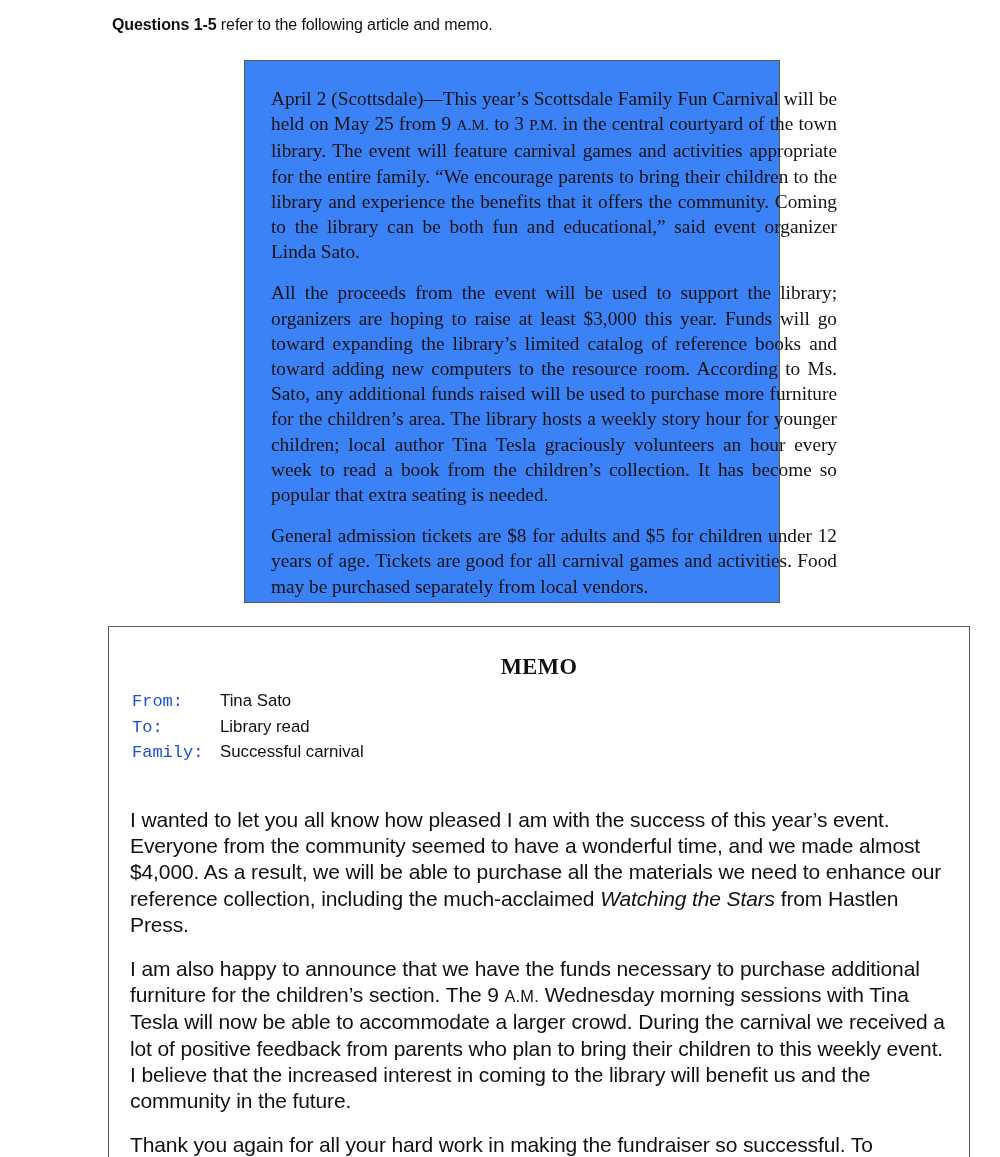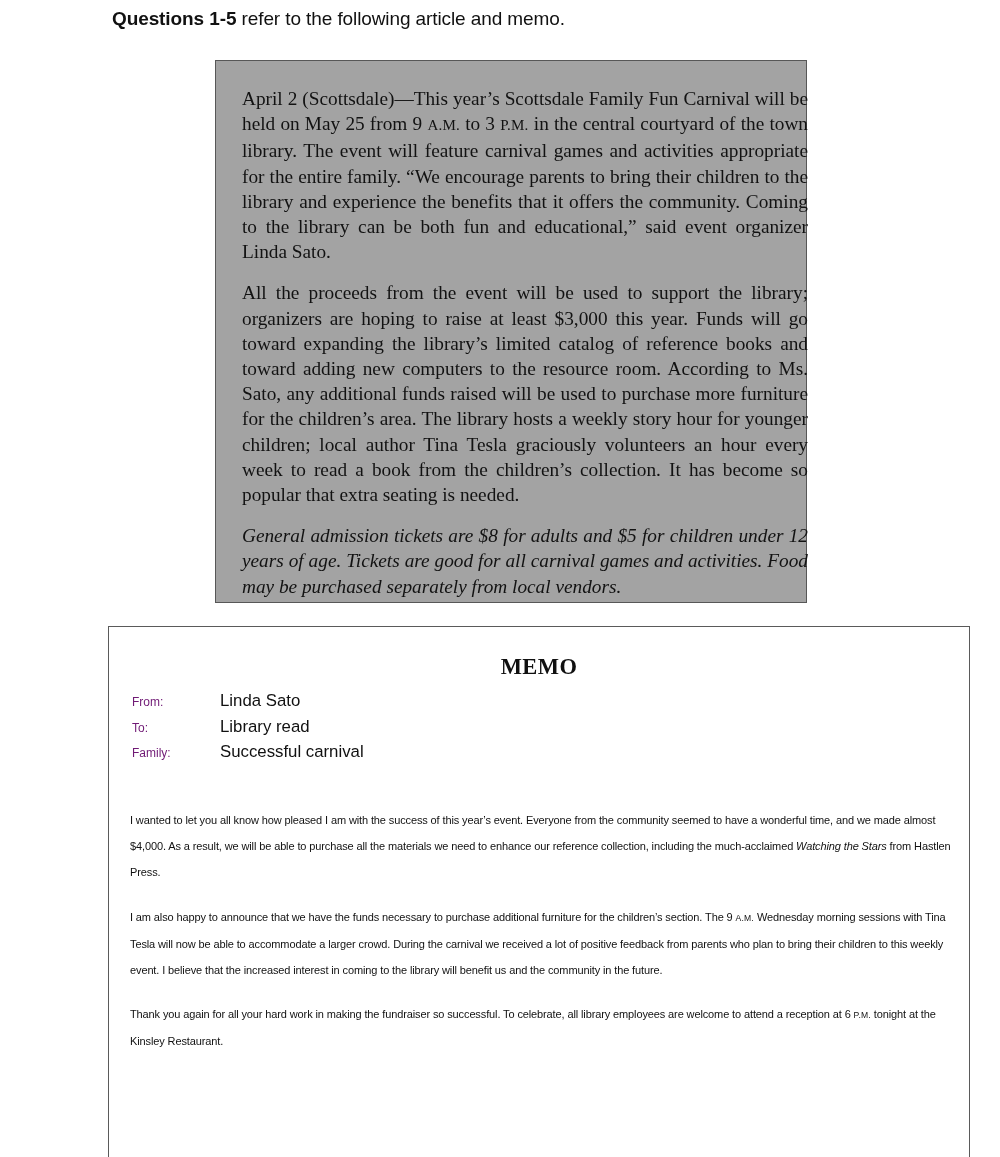--- a/index.html
+++ b/index.html
@@ -13,59 +13,59 @@
     position: relative;
     font-family: "Liberation Sans", sans-serif;
     color: #151515;
     overflow: hidden;
   }
 
   
   #prompt-line {
     position: absolute;
     left: 112px;
-    top: 8px;
+    top: 16px;
     font-family: "Liberation Sans", sans-serif;
-    font-size: 19px;
+    font-size: 16px;
     color: #111111;
     letter-spacing: -0.1px;
     white-space: nowrap;
   }
   #prompt-line .q-bold {
     font-weight: bold;
   }
 
   
   #article-box {
     position: absolute;
-    left: 215px;
+    left: 244px;
     top: 60px;
-    width: 592px;
+    width: 536px;
     height: 543px;
     border: 1.6px solid #575757;
     box-sizing: border-box;
-    background: #a3a3a3;
+    background: #3b82f6;
   }
   #article-body {
     position: absolute;
     left: 26px;
     top: 25px;
     width: 566px;
   }
   .art-p {
     font-family: "Liberation Serif", serif;
     font-size: 19.3px;
     line-height: 25.2px;
     text-align: justify;
     text-justify: inter-word;
     color: #121212;
     margin: 0 0 16px 0;
     hyphens: none;
   }
-  .art-p:last-child { margin-bottom: 16px; font-style: italic; }
+  .art-p:last-child { margin-bottom: 16px; }
   .sc {
     font-size: 0.78em;
     letter-spacing: 0.2px;
   }
 
   
   #memo-box {
     position: absolute;
     left: 108px;
     top: 626px;
@@ -94,38 +94,38 @@
     width: 500px;
   }
   .memo-field-row {
     display: flex;
     align-items: baseline;
     height: 25.5px;
   }
   .memo-field-label {
     width: 88px;
     flex: 0 0 88px;
-    font-family: Liberation Sans, sans-serif;
-    font-size: 12px;
-    color: #701a75;
+    font-family: Liberation Mono, monospace;
+    font-size: 17px;
+    color: #1d4ed8;
   }
   .memo-field-value {
     font-family: "Liberation Sans", sans-serif;
     font-size: 16.8px;
     color: #111111;
   }
   #memo-body {
     position: absolute;
     left: 21px;
     top: 180px;
     width: 822px;
   }
   .memo-p {
     font-family: "Liberation Sans", sans-serif;
-    font-size: 11px;
+    font-size: 21px;
     line-height: 26.2px;
     color: #111111;
     margin: 0 0 18px 0;
     text-align: left;
     letter-spacing: -0.12px;
   }
   .memo-p:last-child { margin-bottom: 2px; }
   .memo-p i { font-style: italic; }
 </style>
 </head>
@@ -141,21 +141,21 @@
       <p class="art-p"><span>All the proceeds from the event will be used to support the library; organizers are hoping to raise at least $3,000 this year. Funds will go toward expanding the library’s limited catalog of reference books and toward adding new computers to the resource room. According to Ms. Sato, any additional funds raised will be used to purchase more furniture for the children’s area. The library hosts a weekly story hour for younger children; local author Tina Tesla graciously volunteers an hour every week to read a book from the children’s collection. It has become so popular that extra seating is needed.</span></p>
       <p class="art-p"><span>General admission tickets are $8 for adults and $5 for children under 12 years of age. Tickets are good for all carnival games and activities. Food may be purchased separately from local vendors.</span></p>
     </div>
 </div>
 
 <div id="memo-box">
   <div id="memo-title">MEMO</div>
   <div id="memo-fields">
       <div class="memo-field-row">
         <span class="memo-field-label">From:</span>
-        <span class="memo-field-value">Linda Sato</span>
+        <span class="memo-field-value">Tina Sato</span>
       </div>
       <div class="memo-field-row">
         <span class="memo-field-label">To:</span>
         <span class="memo-field-value">Library read</span>
       </div>
       <div class="memo-field-row">
         <span class="memo-field-label">Family:</span>
         <span class="memo-field-value">Successful carnival</span>
       </div>
     </div>

